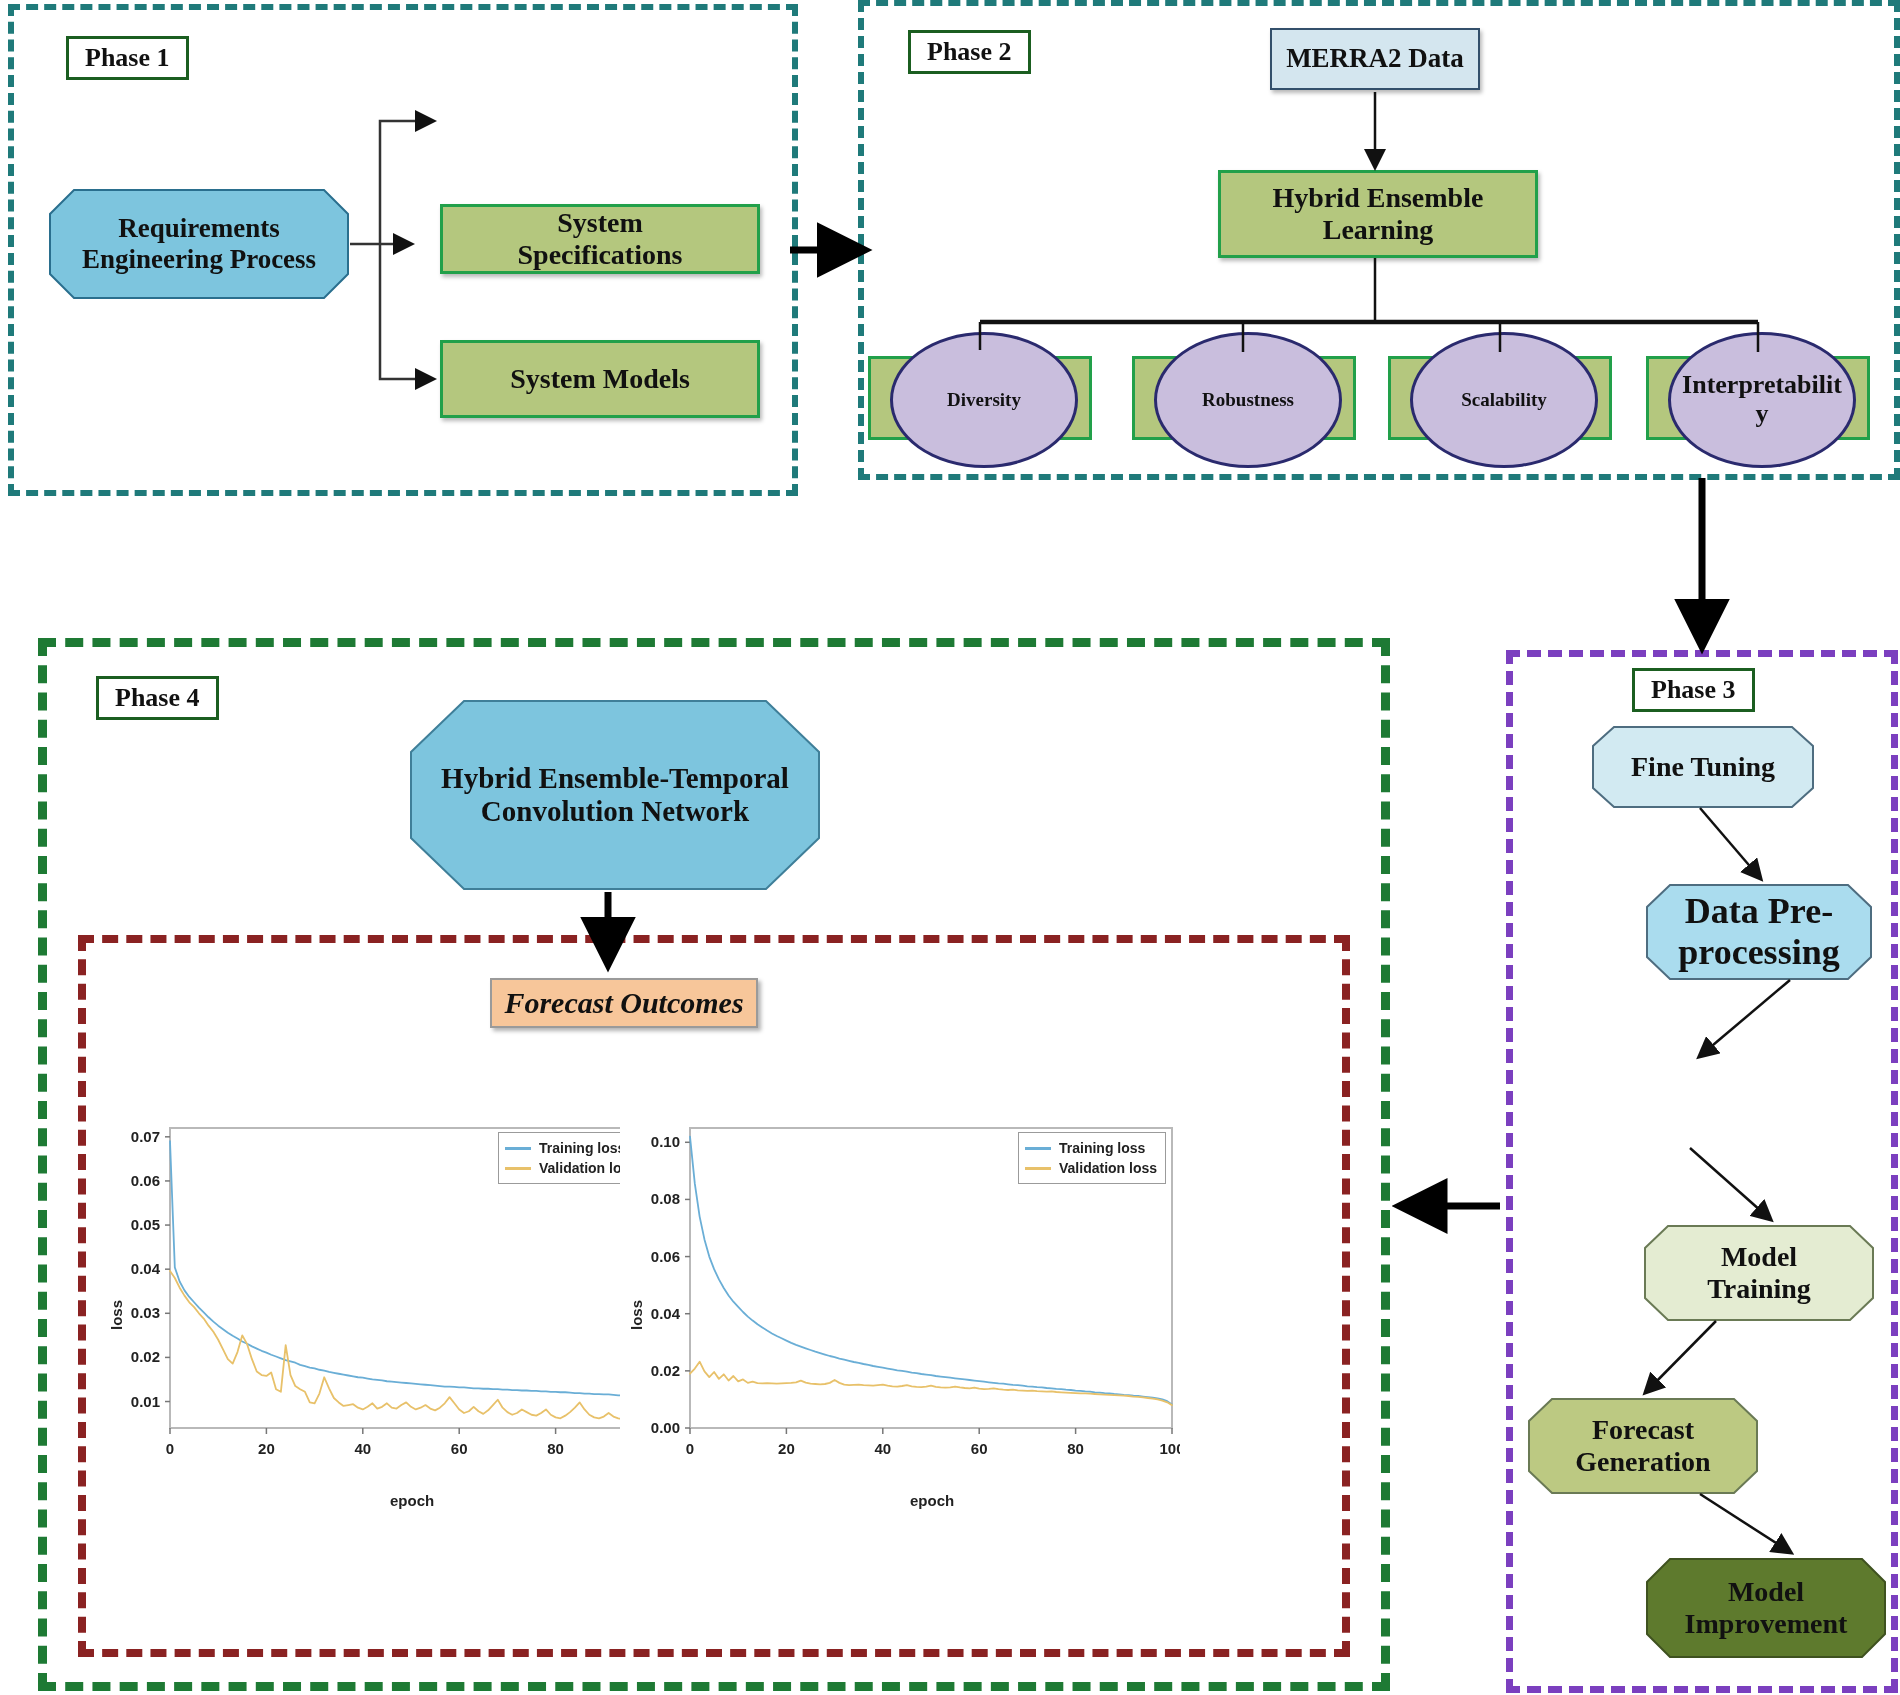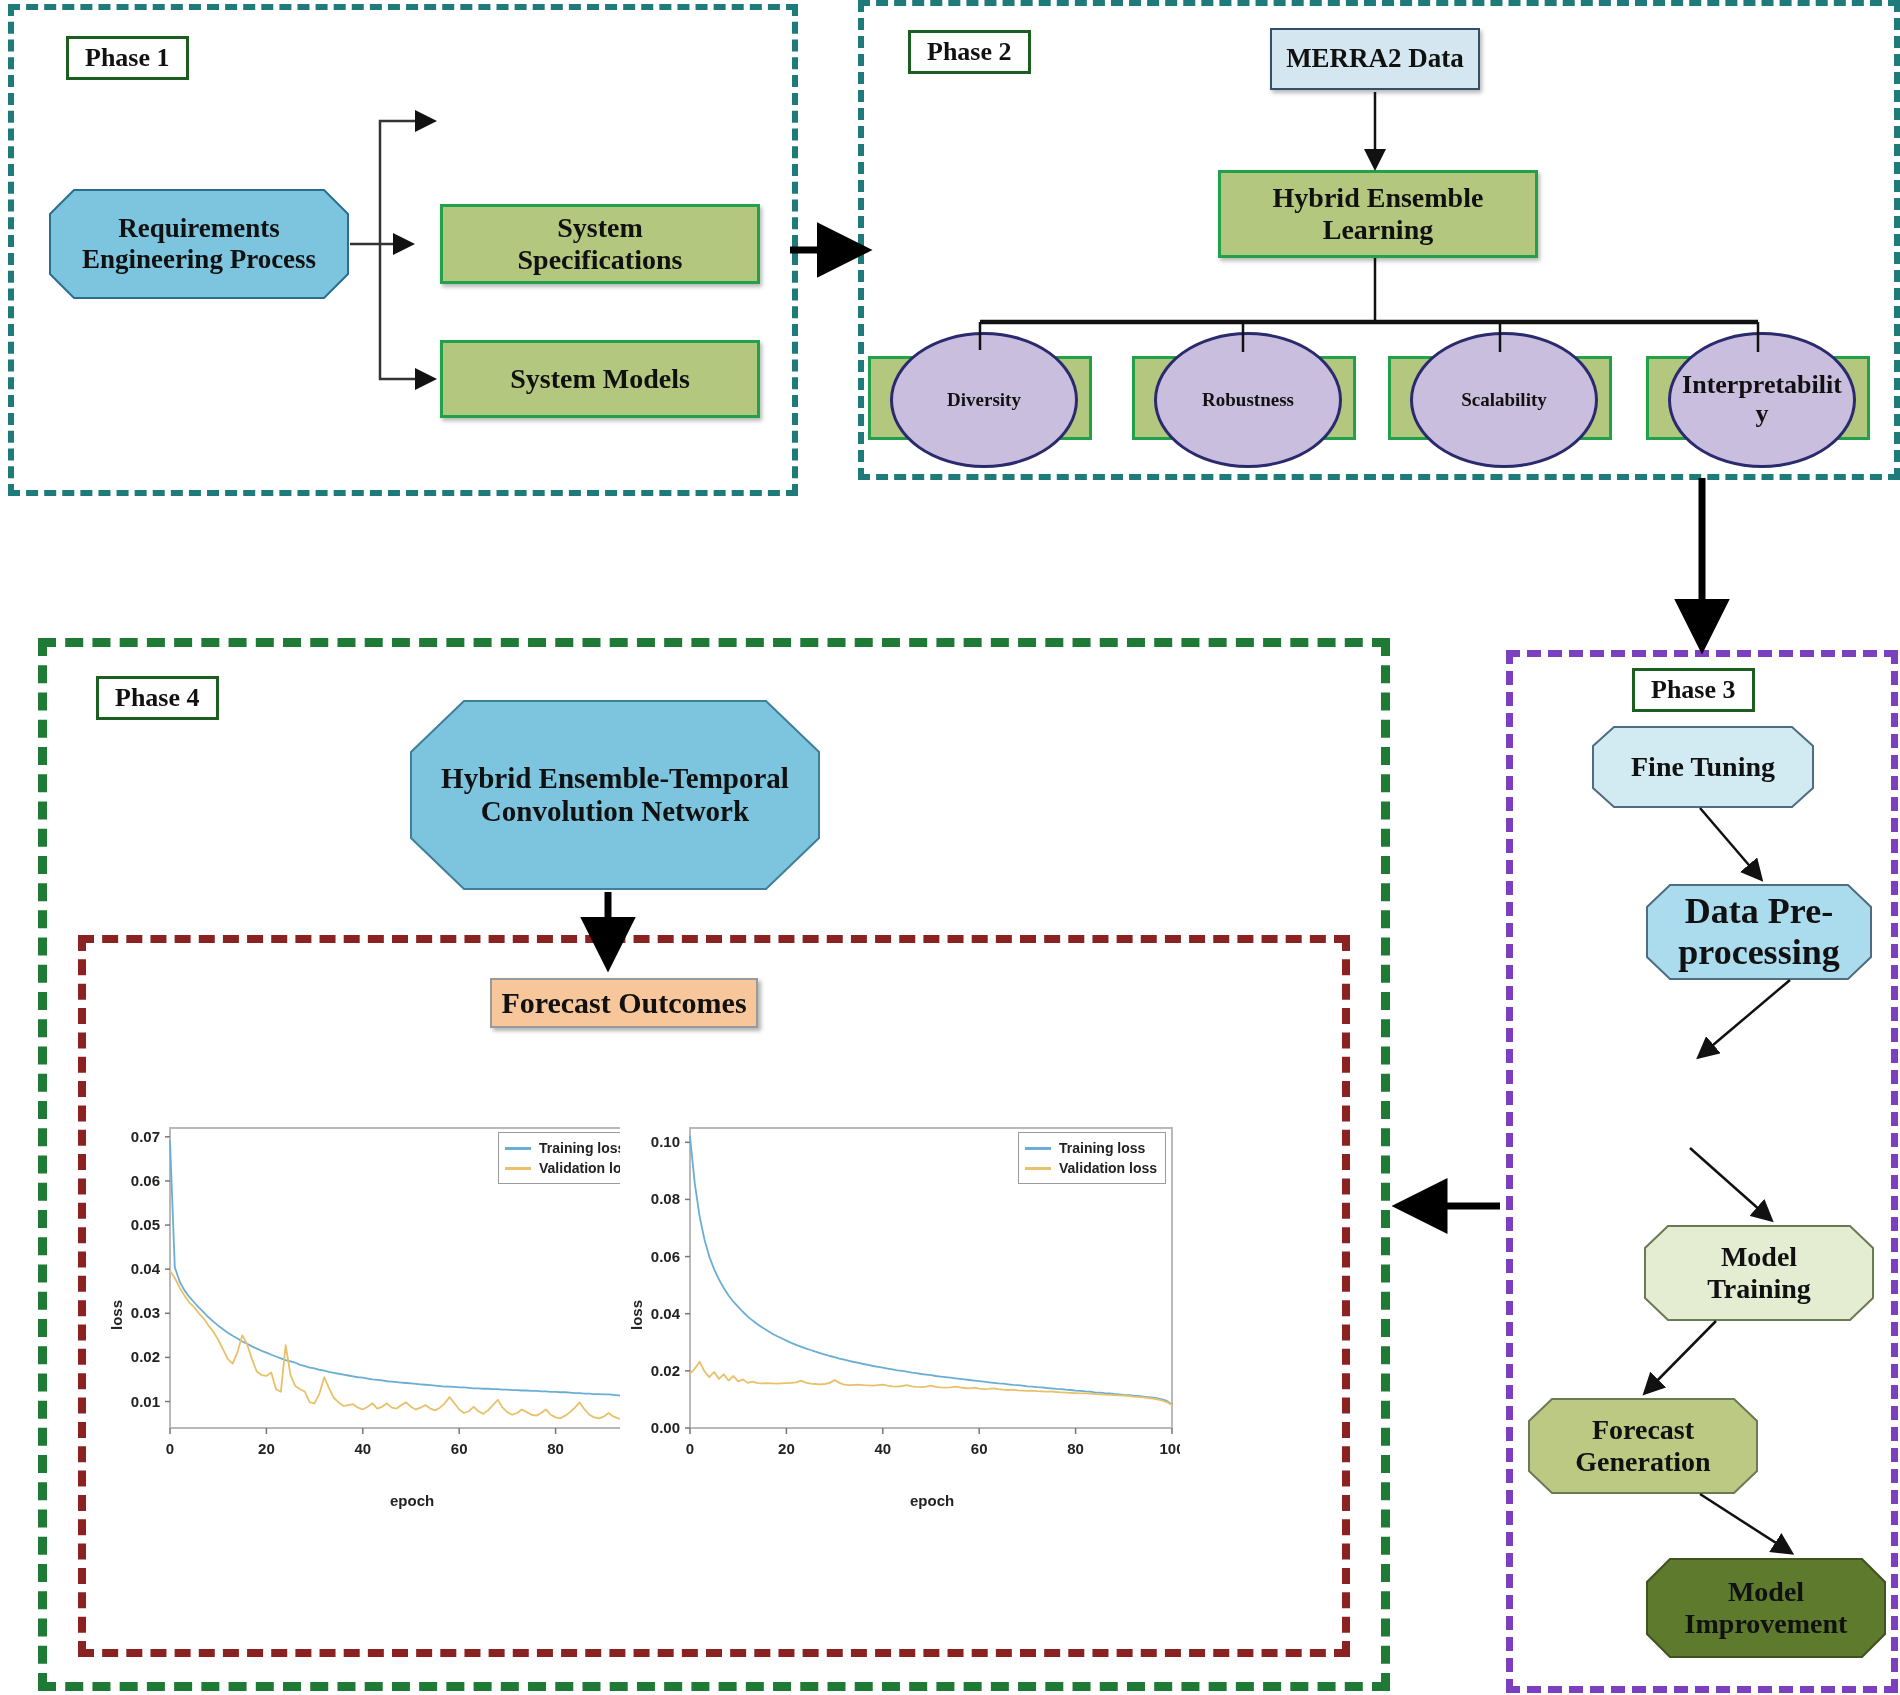--- a/index.html
+++ b/index.html
@@ -30,21 +30,21 @@
 
   .ellipse{position:absolute;border-radius:50%;background:#c9bedd;
       border:3px solid #2a2a6e;display:flex;align-items:center;justify-content:center;
       font-weight:bold;font-size:19px;text-align:center;color:#111;
       font-family:"Liberation Serif",serif;line-height:1.1;}
   .ell-backer{position:absolute;background:#b4c77e;border:3px solid #22a04a;}
 
   .fore-box{position:absolute;background:#f7c69a;border:2px solid #9a9a9a;
       box-shadow:3px 3px 4px rgba(0,0,0,.3);font-weight:bold;font-size:30px;
       display:flex;align-items:center;justify-content:center;color:#111;
-      font-family:"Liberation Serif",serif;}
+      font-family:"Liberation Serif",serif;font-style:italic;}
 
   
   .chart-panel{position:absolute;background:#fff;}
   .ax-label{position:absolute;font-family:"Liberation Sans",sans-serif;
       font-size:15px;color:#222;font-weight:600;}
   .ax-label.rot{transform:rotate(-90deg);transform-origin:left top;}
   .legend-box{position:absolute;border:1px solid #9b9b9b;background:#fff;
       padding:5px 8px 5px 6px;}
   .legend-row{display:flex;align-items:center;height:20px;}
   .legend-swatch{width:26px;height:3px;margin-right:8px;display:inline-block;}
@@ -64,21 +64,21 @@
 
   <div class="node" style="left:48px;top:188px;width:302px;height:112px;">
     <svg width="302" height="112" style="position:absolute;left:0;top:0;">
       <polygon points="26,2 276,2 300,26 300,86 276,110 26,110 2,86 2,26" fill="#7dc5de" stroke="#2a6f8e" stroke-width="2"></polygon>
     </svg>
     <span style="position:relative;font-size:27px;white-space:pre-line;">Requirements
 Engineering Process</span>
   </div>
 
 
-  <div class="node rect-green" style="left:440px;top:204px;width:320px;height:80px;">
+  <div class="node rect-green" style="left:440px;top:204px;width:320px;height:70px;">
     <span style="white-space:pre-line;">System
 Specifications</span>
   </div>
 
   <div class="node rect-green" style="left:440px;top:340px;width:320px;height:78px;">
     <span style="white-space:pre-line;">System Models</span>
   </div>
 
   <div class="phase-box ph2"></div>
   <div class="phase-tag" style="left:908px;top:30px;">Phase 2</div>

